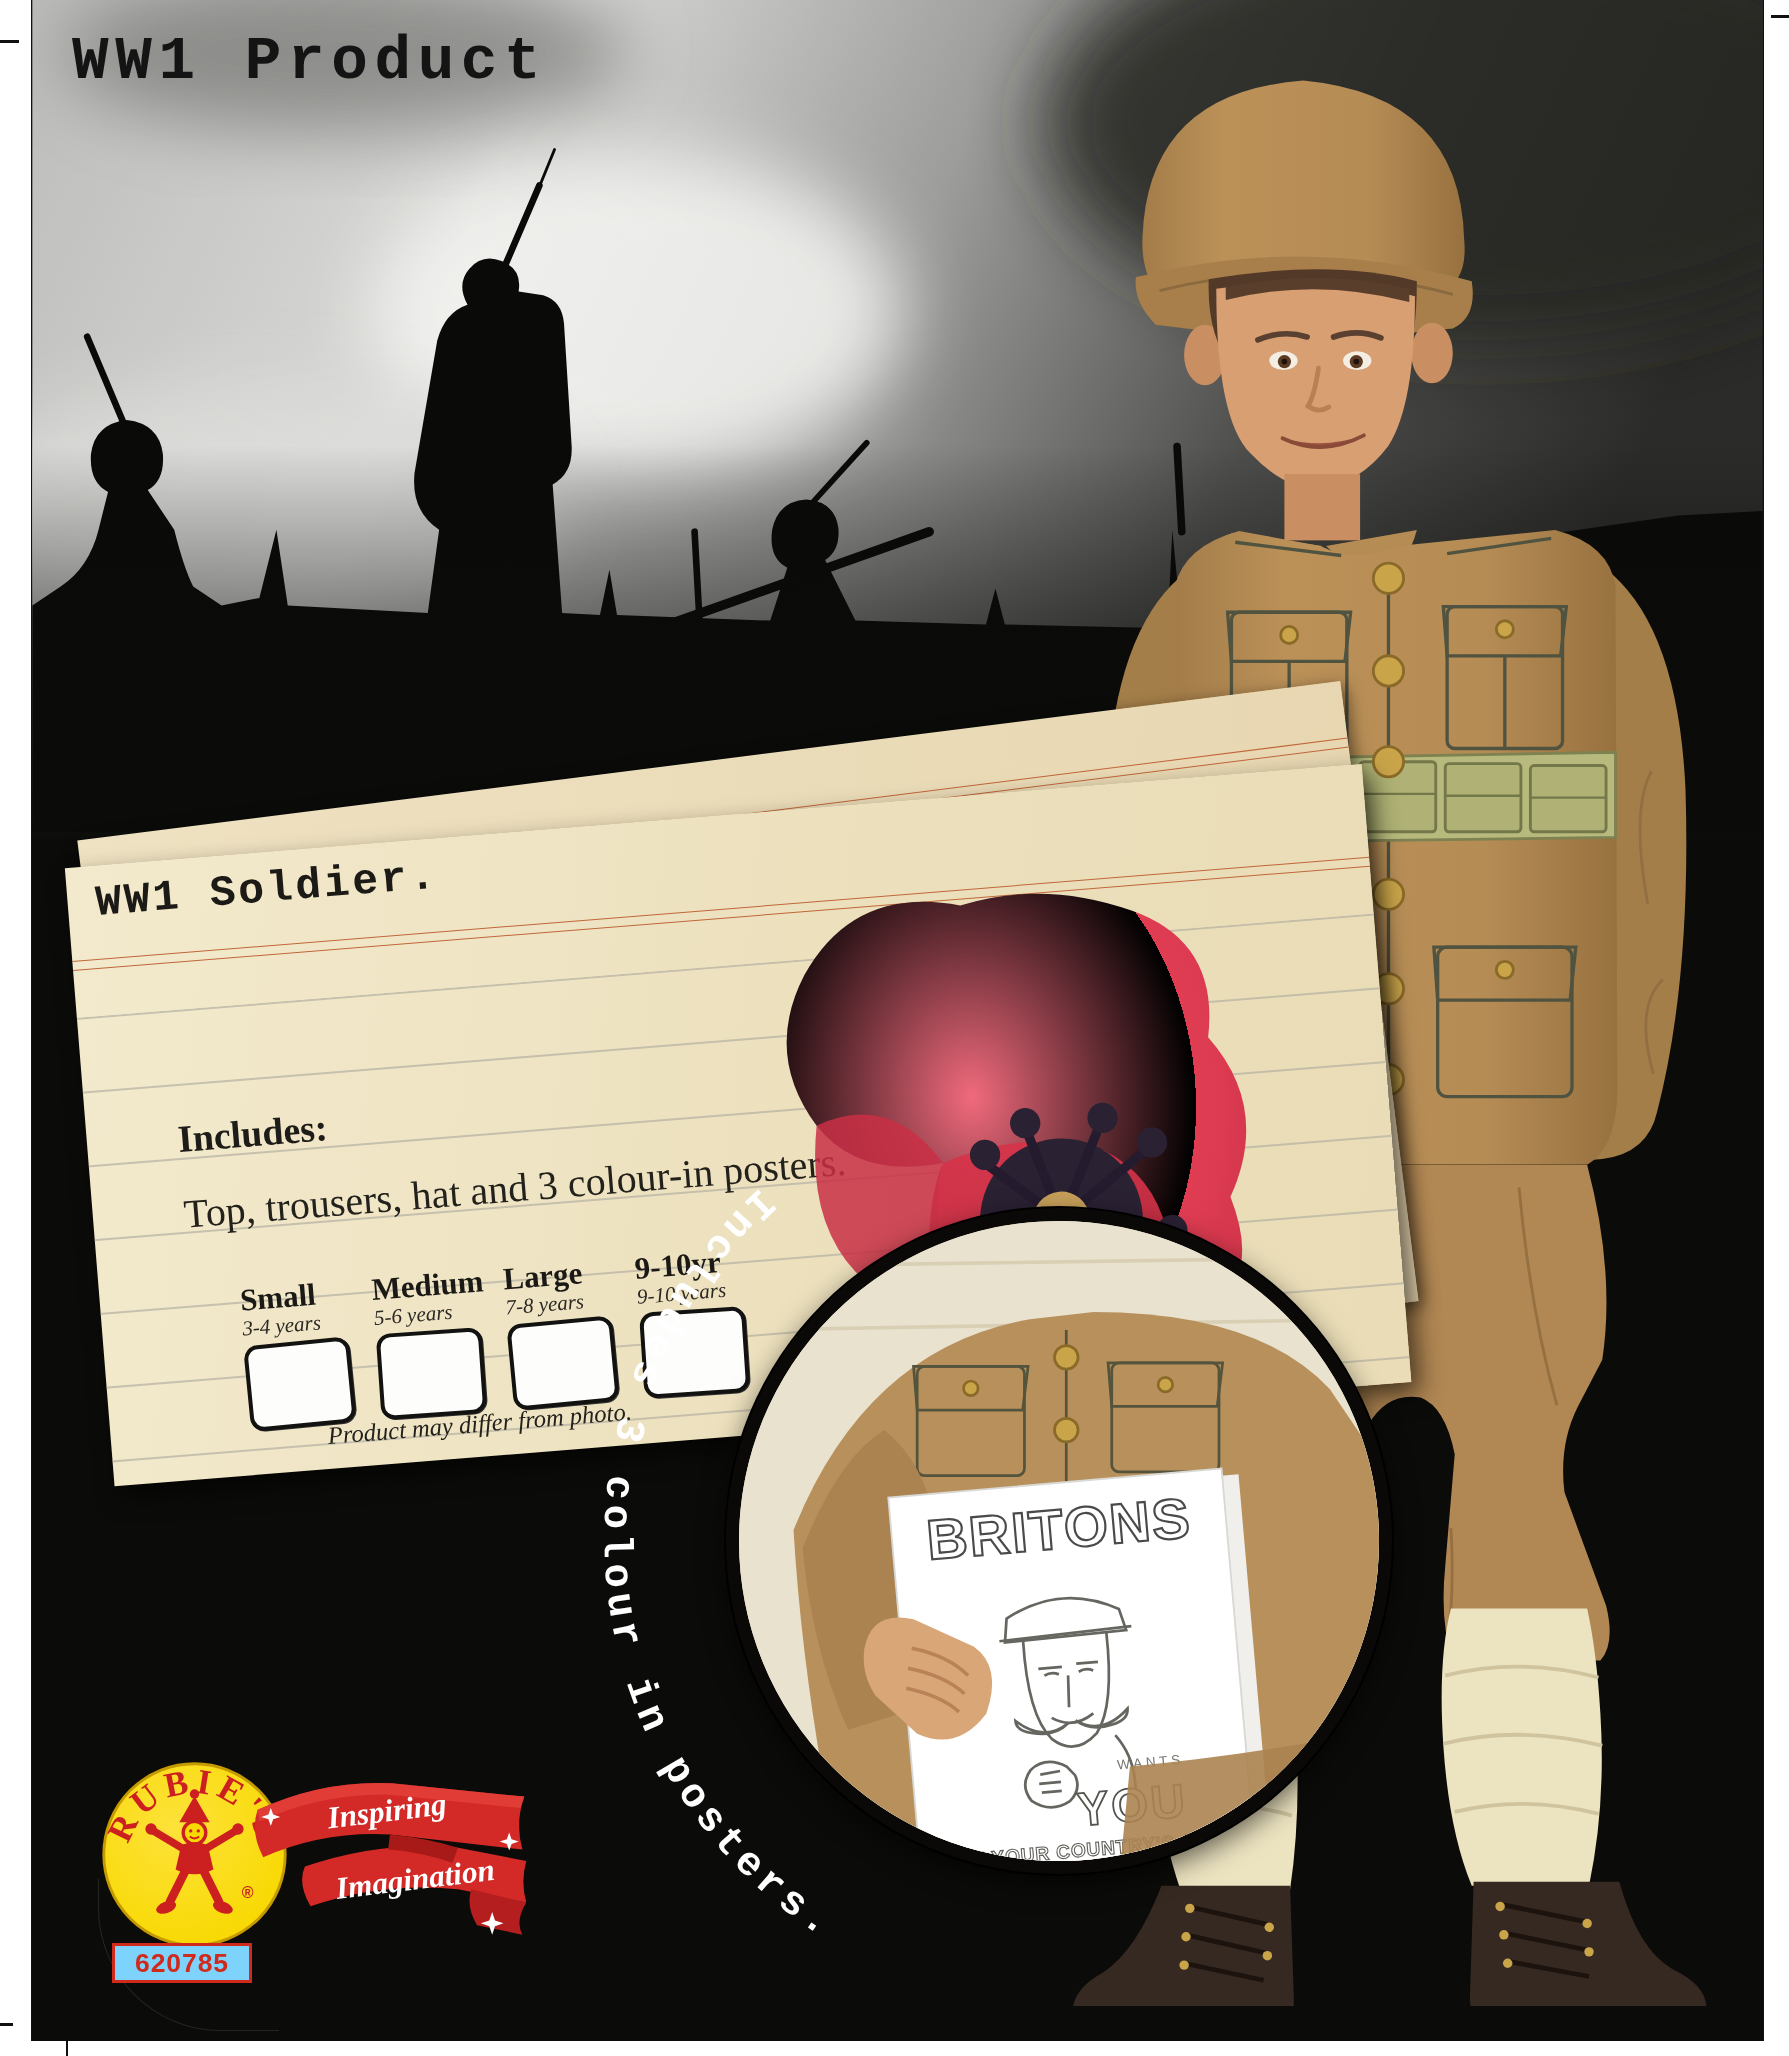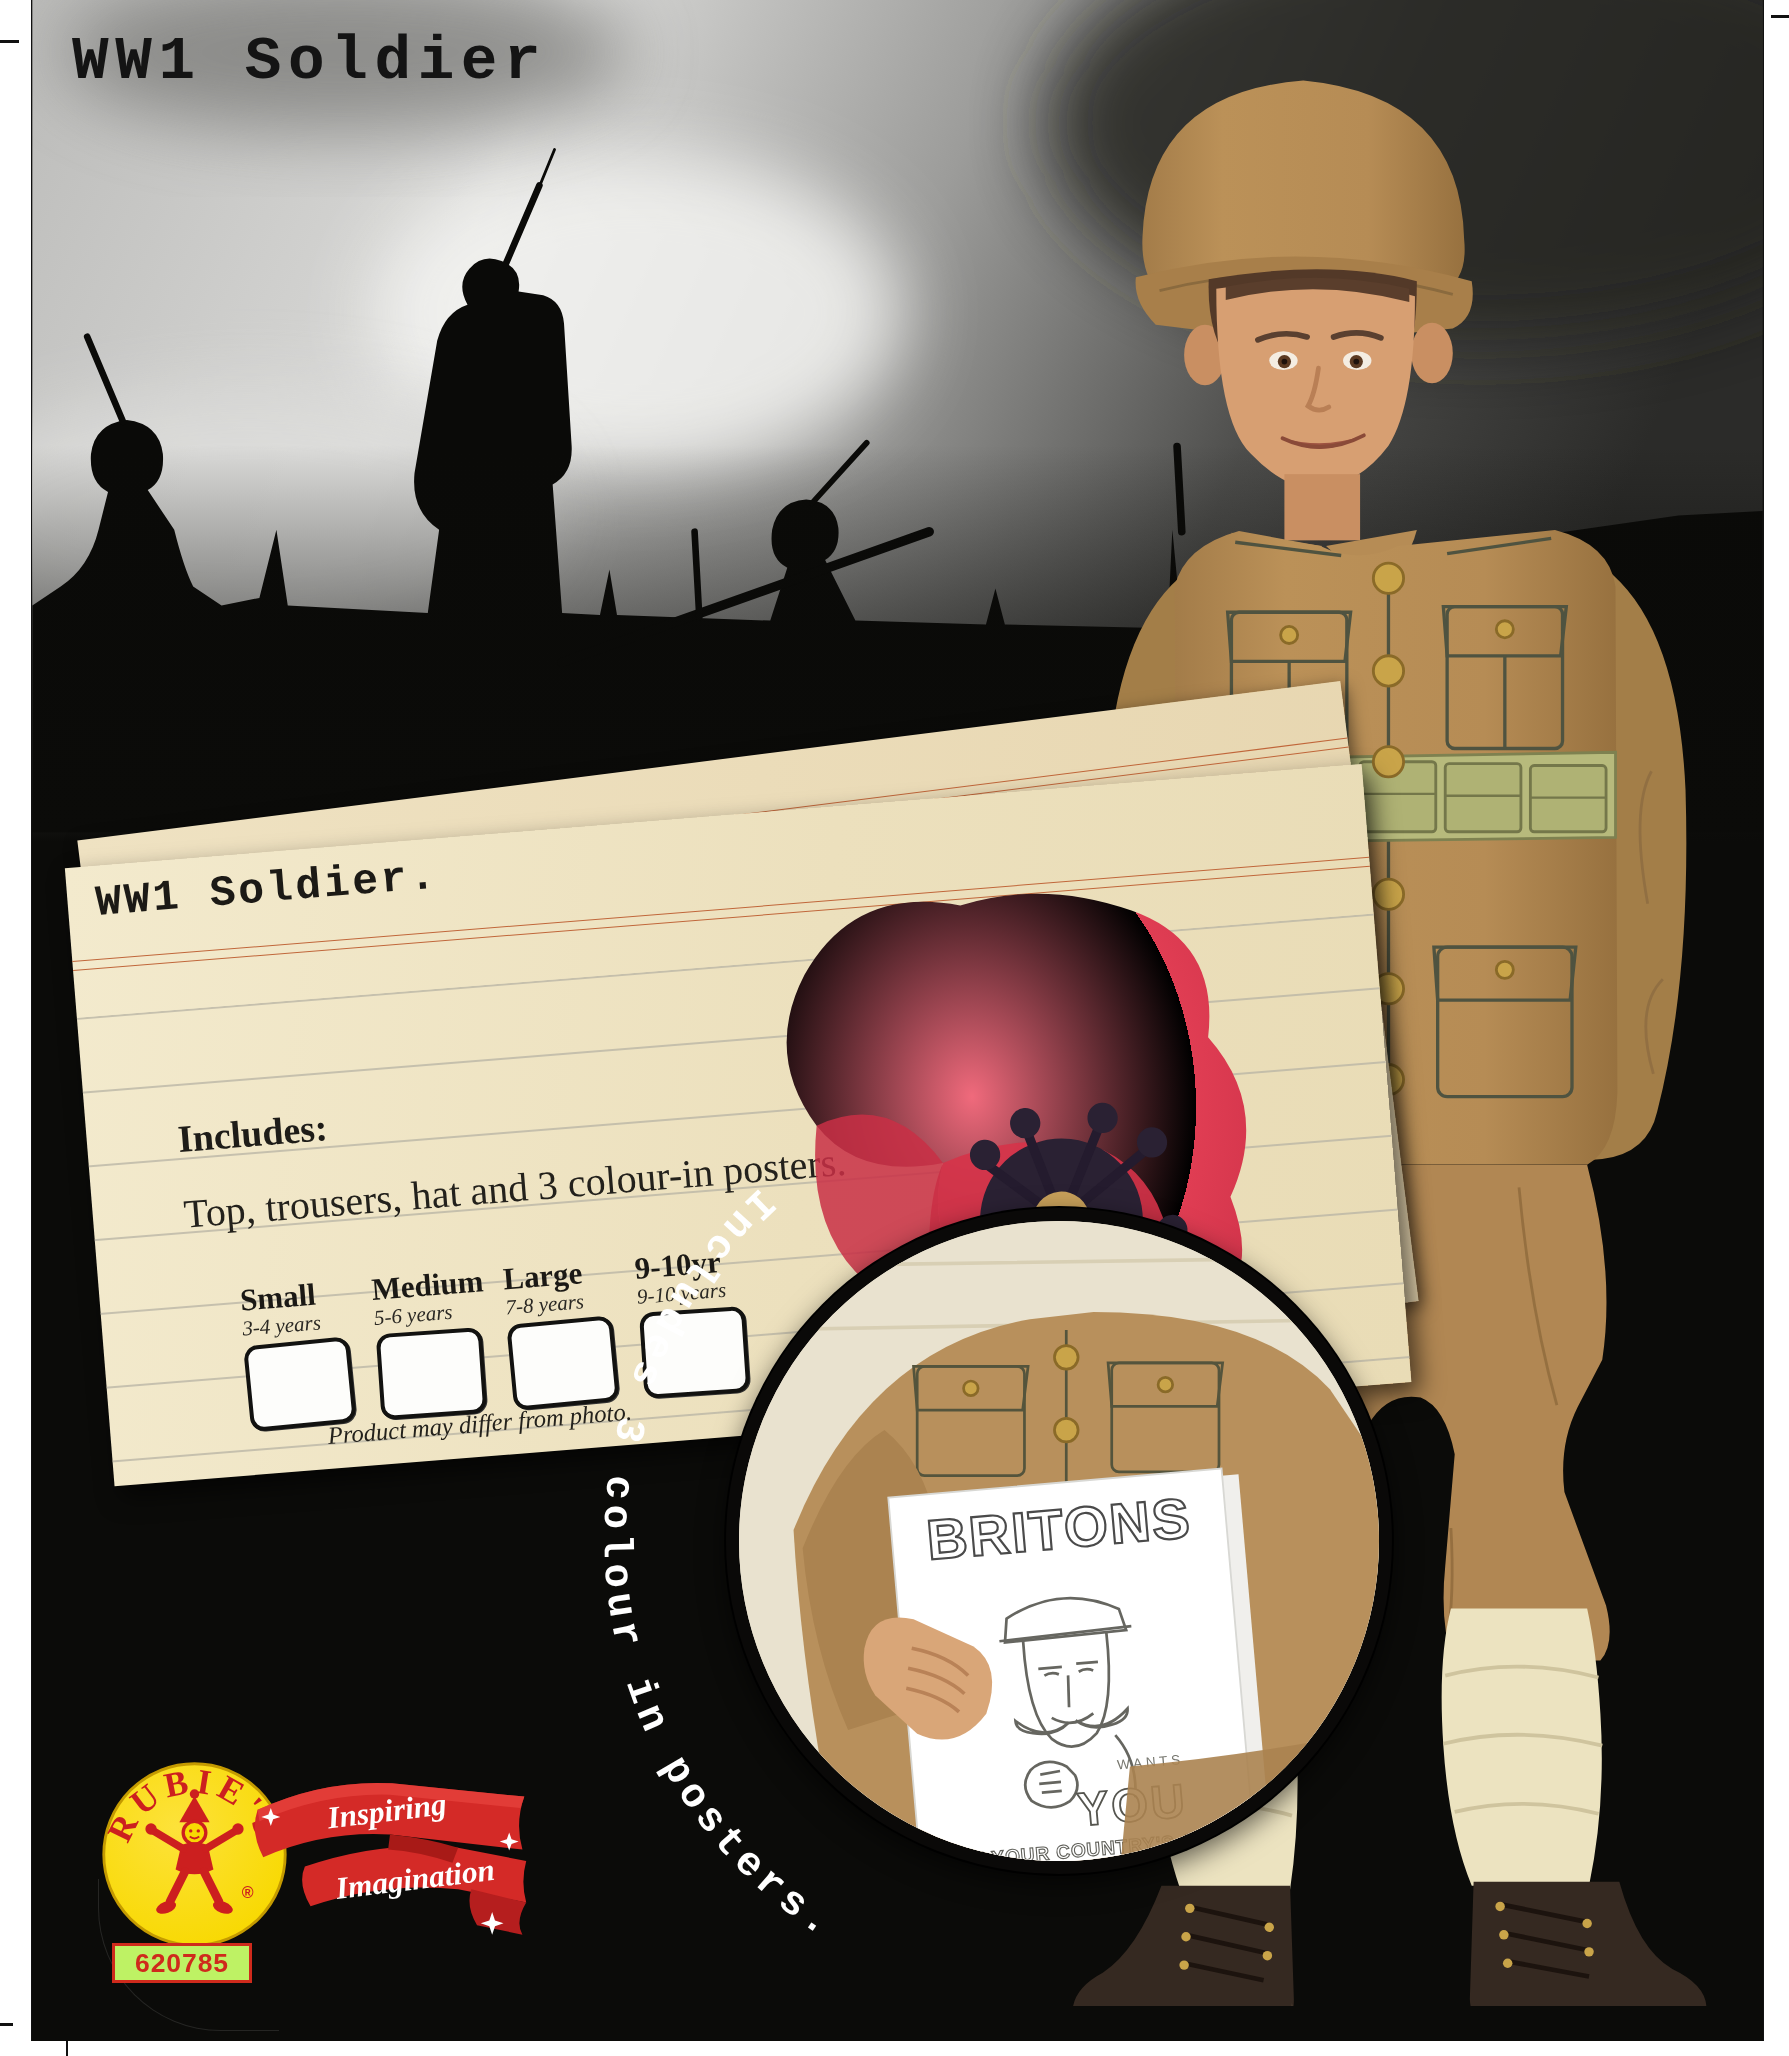--- a/index.html
+++ b/index.html
@@ -47,21 +47,21 @@
         font-family:"Liberation Serif","DejaVu Serif",serif;font-style:italic;font-size:24.6px;color:#23211c;}
   .poppy{position:absolute;left:653px;top:52px;overflow:visible;}
   
   .inset{position:absolute;left:694px;top:1208px;width:640px;height:640px;border-radius:50%;
          border:13.2px solid #0a0908;overflow:hidden;background:#e9e2cf;
          box-shadow:0 0 0 1.9px #000,0 9.5px 28px rgba(0,0,0,.6);}
   .curve-caption{position:absolute;left:0;top:0;pointer-events:none;}
   
   .logo{position:absolute;left:68px;top:1760px;}
   .ribbon{position:absolute;left:216px;top:1772px;}
-  .item-no{position:absolute;left:80px;top:1943px;width:134px;height:34px;background:#bef264;
+  .item-no{position:absolute;left:80px;top:1943px;width:134px;height:34px;background:#7dd3fc;
            border:3.8px solid #cf2a1c;display:flex;align-items:center;justify-content:center;
            font-family:"Liberation Sans","DejaVu Sans",sans-serif;font-weight:bold;font-size:26.5px;
            letter-spacing:0.9px;color:#cf2a1c;}
   .diecut{position:absolute;left:66px;top:1879px;width:180px;height:151px;
           border-left:0.9px solid #2c2c2a;border-bottom:0.9px solid #2c2c2a;border-bottom-left-radius:123px;
           opacity:.8;}
 </style>
 </head>
 <body>
 
@@ -101,21 +101,21 @@
         <path d="M500,280 L536,196" stroke-width="7"></path>
         <path d="M530,212 L552,158" stroke-width="3"></path>
         <path d="M824,532 L882,468" stroke-width="6"></path>
         <path d="M560,700 L948,562" stroke-width="10"></path>
         <path d="M700,562 L705,652" stroke-width="7"></path>
         <path d="M1210,472 L1215,562" stroke-width="8"></path>
       </g>
     </svg>
     <div class="bg-fade"></div>
 
-    <h1 class="title">WW1 Soldier</h1>
+    <h1 class="title">WW1 Product</h1>
 
     <svg class="boy" width="719" height="1954" viewBox="0 0 760 2065">
       <defs>
         <linearGradient id="kh" x1="0" y1="0" x2="1" y2="0">
           <stop offset="0" stop-color="#a37c49"></stop>
             <stop offset="0.25" stop-color="#bb9158"></stop>
           <stop offset="0.7" stop-color="#b68c55"></stop>
             <stop offset="1" stop-color="#97713f"></stop>
         </linearGradient>
       </defs>

